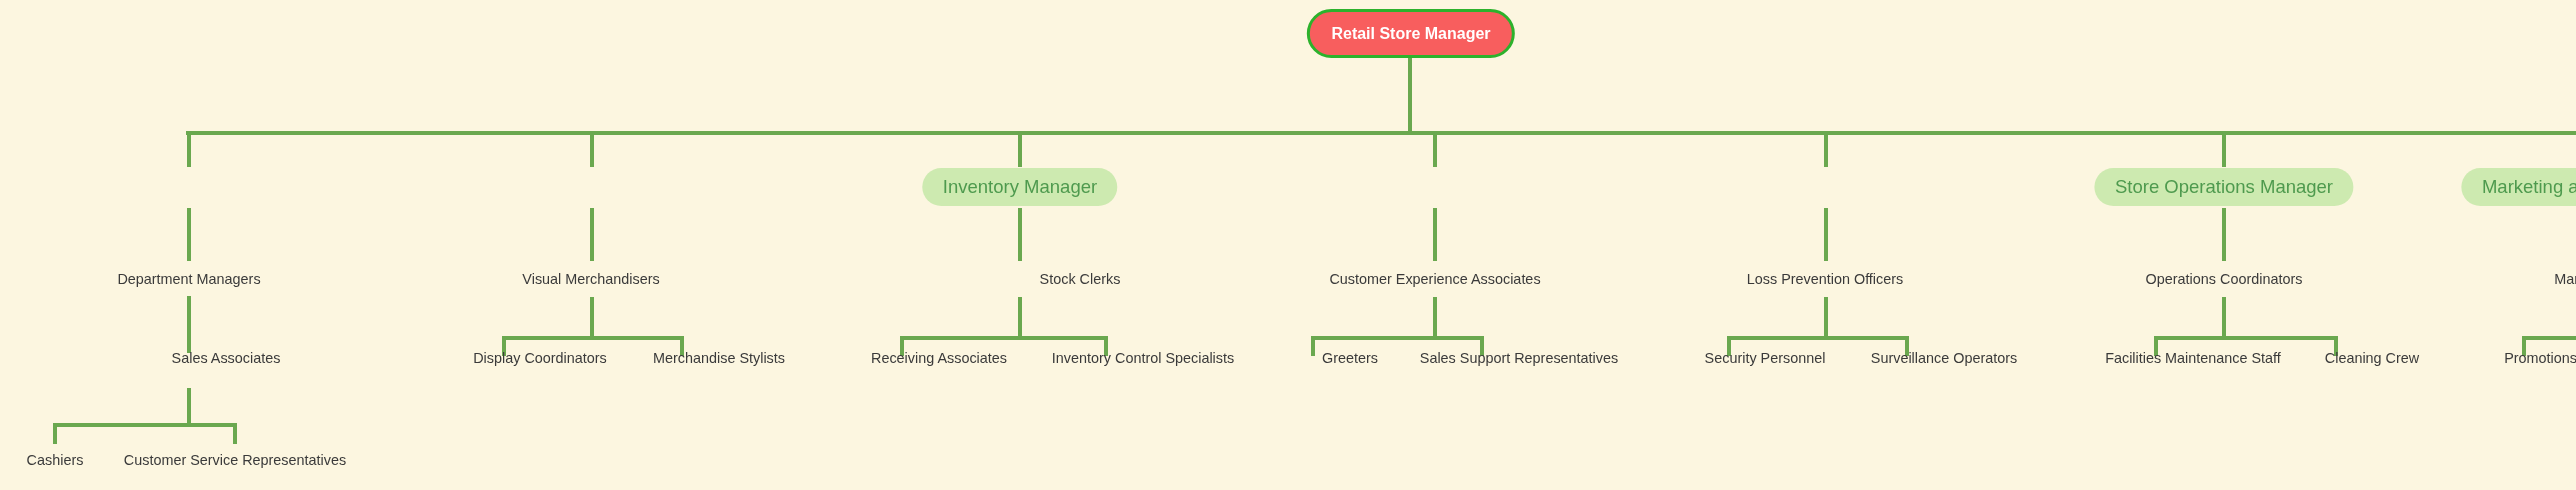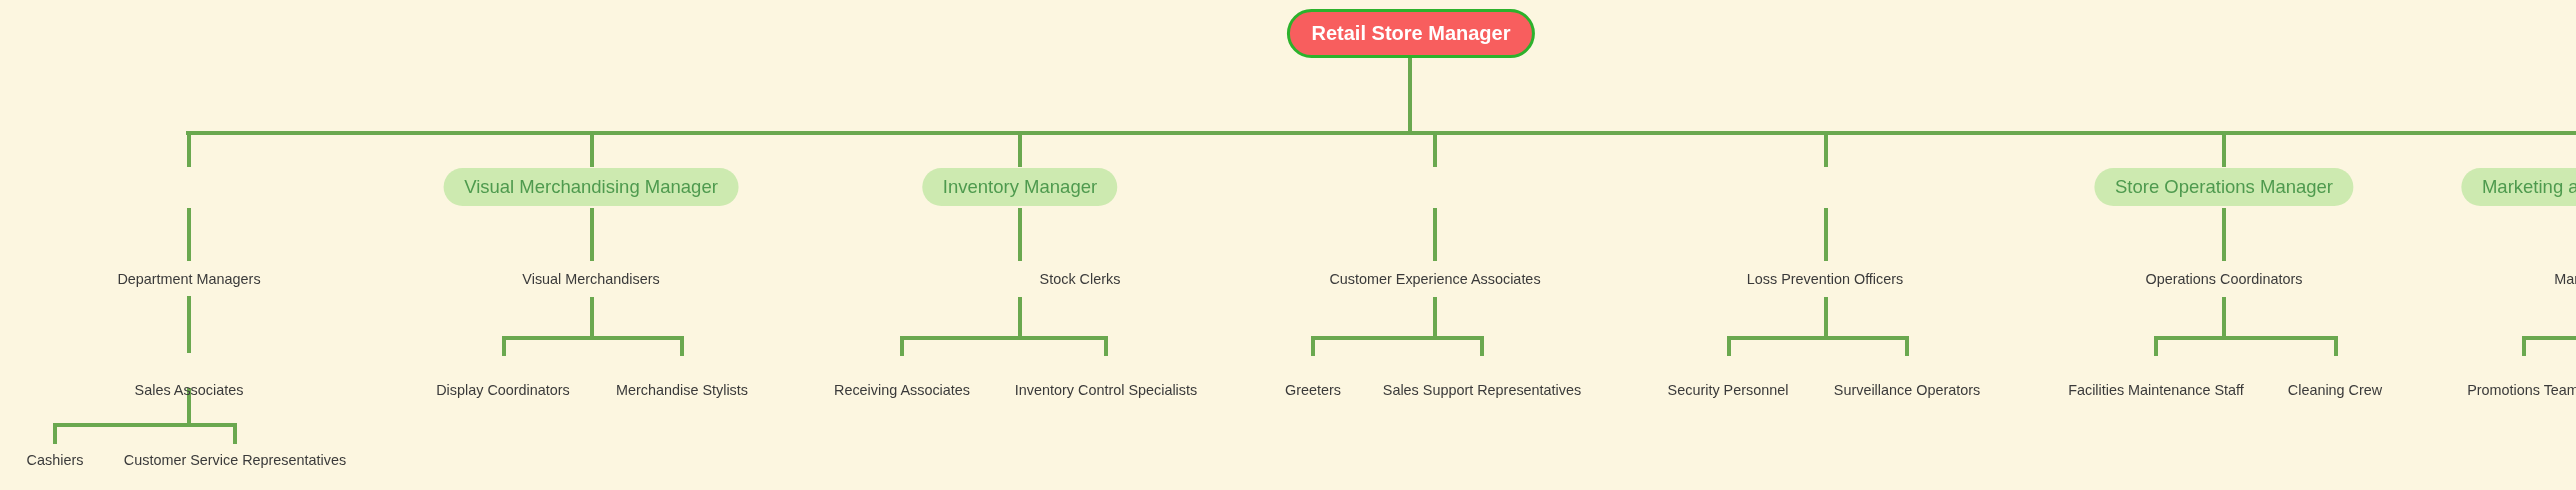--- a/index.html
+++ b/index.html
@@ -12,38 +12,38 @@
   }
   
   .v{position:absolute;width:3.6px;background:#6aa84f;}
   .h{position:absolute;height:3.6px;background:#6aa84f;}
   
   .root-box{
     position:absolute;top:9.3px;transform:translateX(-50%);
     height:43px;line-height:43px;
     padding:0 21.6px;white-space:nowrap;
     background:#f85e5e;border:3.6px solid #2cb22c;border-radius:25px;
-    color:#ffffff;font-size:20px;font-weight:700;
+    color:#ffffff;font-size:16px;font-weight:700;
   }
   
   .mgr-box{
     position:absolute;top:168px;transform:translateX(-50%);
     height:38px;line-height:38px;
     padding:0 20.6px;white-space:nowrap;
     background:#cdeab0;border-radius:19px;
     color:#4e9a4e;font-size:18.5px;font-weight:300;text-align:center;
   }
   
   .txt{
     position:absolute;transform:translate(-50%,-50%);
     white-space:nowrap;color:#3a3a3a;
     font-size:14.4px;font-weight:300;text-align:center;
   }
   .row3{top:279px;}
-  .row4{top:390px;}
+  .row4{top:358px;margin-left:37px;}
   .row5{top:460px;}
 </style>
 </head>
 <body>
 
 <div id="canvas">
 
   <div class="v" style="left:1408px;top:58px;height:74px;"></div>
   <div class="h" style="left:186px;top:131px;width:2445px;"></div>
 
@@ -91,21 +91,20 @@
   <div class="h" style="left:2522px;top:336px;width:187px;"></div>
   <div class="v" style="left:2522px;top:336px;height:19.6px;"></div>
 
   <div class="v" style="left:187px;top:388px;height:37px;"></div>
   <div class="h" style="left:53px;top:423px;width:184px;"></div>
   <div class="v" style="left:53px;top:423px;height:21px;"></div>
   <div class="v" style="left:233px;top:423px;height:21px;"></div>
 
   <div class="root-box" style="left:1411px;">Retail Store Manager</div>
 
-  <div class="mgr-box" style="left:591px;">Visual Merchandising Manager</div>
   <div class="mgr-box" style="left:1020px;">Inventory Manager</div>
   <div class="mgr-box" style="left:2224px;">Store Operations Manager</div>
   <div class="mgr-box" style="left:2629px;">Marketing and Promotions Manager</div>
 
   <div class="txt row3" style="left:189px;">Department Managers</div>
   <div class="txt row3" style="left:591px;">Visual Merchandisers</div>
   <div class="txt row3" style="left:1080px;">Stock Clerks</div>
   <div class="txt row3" style="left:1435px;">Customer Experience Associates</div>
   <div class="txt row3" style="left:1825px;">Loss Prevention Officers</div>
   <div class="txt row3" style="left:2224px;">Operations Coordinators</div>

